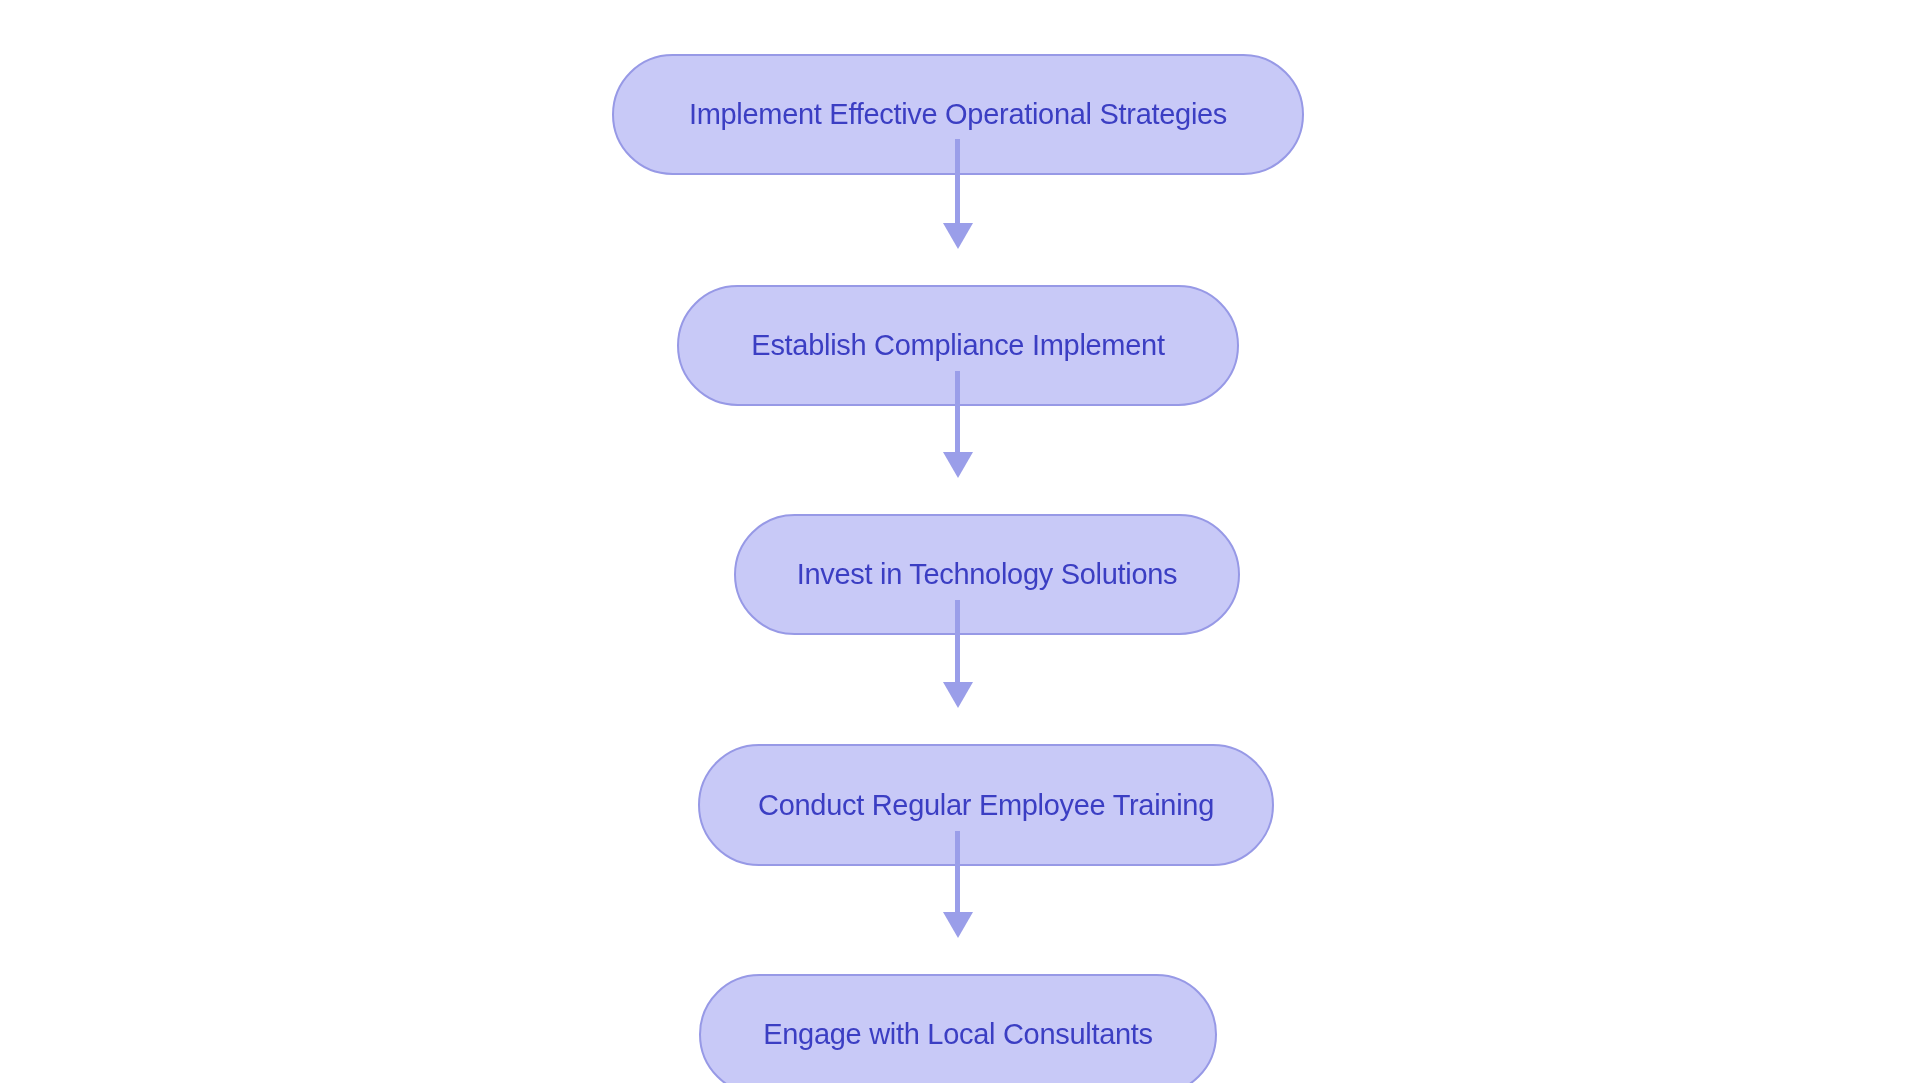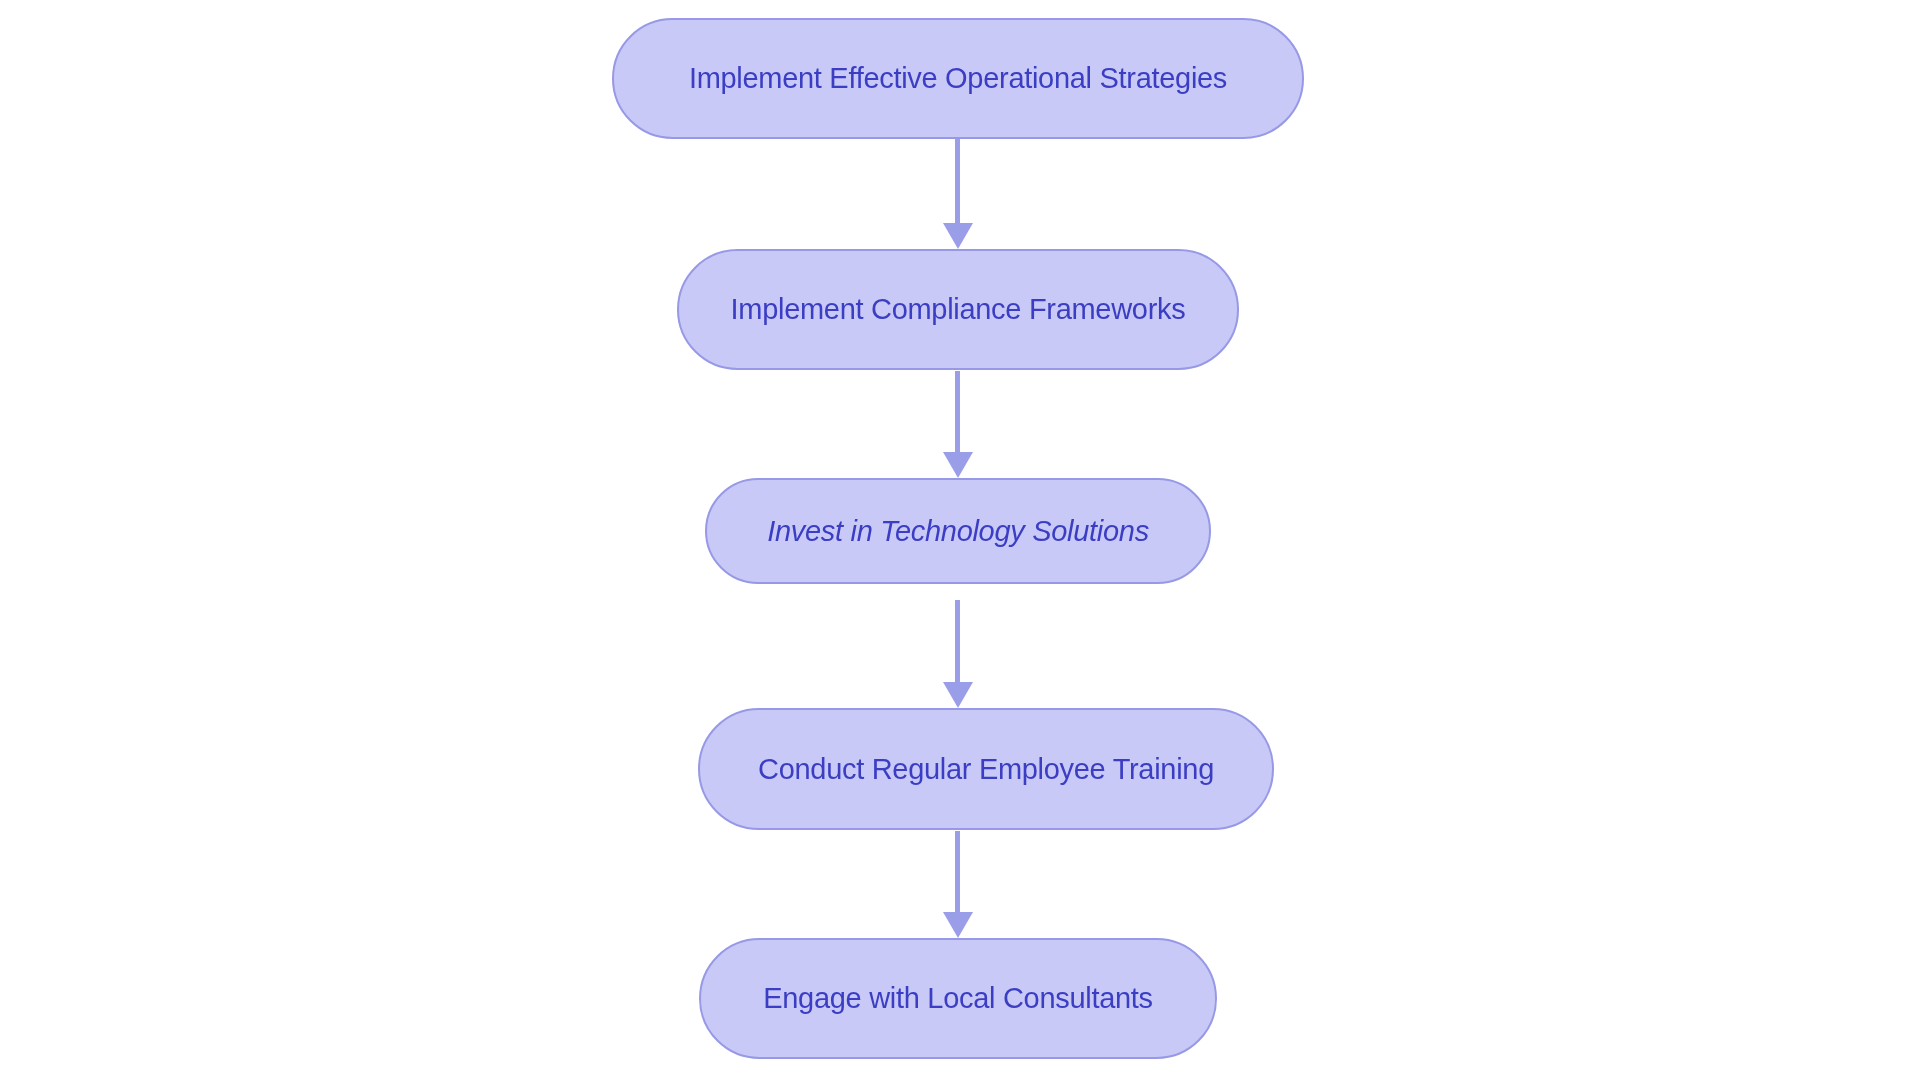--- a/index.html
+++ b/index.html
@@ -18,31 +18,32 @@
   .node {
     position: absolute;
     box-sizing: border-box;
     background: var(--node-fill, #c8c9f7);
     border: 2px solid var(--node-border, #9799e6);
     border-radius: 62px;
     display: flex;
     align-items: center;
     justify-content: center;
     text-align: center;
+    margin-top: 36px;
   }
   .node-label {
     color: var(--node-text, #3b3ec3);
     font-size: 29px;
     font-weight: 500;
     letter-spacing: -0.3px;
     white-space: nowrap;
   }
   #node-1 { left: 612px; top:  18px; width: 692px; height: 121px; }
   #node-2 { left: 677px; top: 249px; width: 562px; height: 121px; }
-  #node-3 { left: 705px; top: 478px; width: 506px; height: 106px; font-style: italic; }
+  #node-3 { left: 734px; top: 478px; width: 506px; height: 121px; }
   #node-4 { left: 698px; top: 708px; width: 576px; height: 122px; }
   #node-5 { left: 699px; top: 938px; width: 518px; height: 121px; }
 
   .edge-line {
     position: absolute;
     left: 955px;
     width: 5px;
     background: var(--arrow, #9a9ee9);
   }
   .edge-head {
@@ -69,21 +70,21 @@
 <div class="canvas">
 
   <div class="node" id="node-1">
     <span class="node-label">Implement Effective Operational Strategies</span>
   </div>
 
   <div class="edge-line" id="edge-line-1"></div>
   <div class="edge-head" id="edge-head-1"></div>
 
   <div class="node" id="node-2">
-    <span class="node-label">Implement Compliance Frameworks</span>
+    <span class="node-label">Establish Compliance Implement</span>
   </div>
 
   <div class="edge-line" id="edge-line-2"></div>
   <div class="edge-head" id="edge-head-2"></div>
 
   <div class="node" id="node-3">
     <span class="node-label">Invest in Technology Solutions</span>
   </div>
 
   <div class="edge-line" id="edge-line-3"></div>

